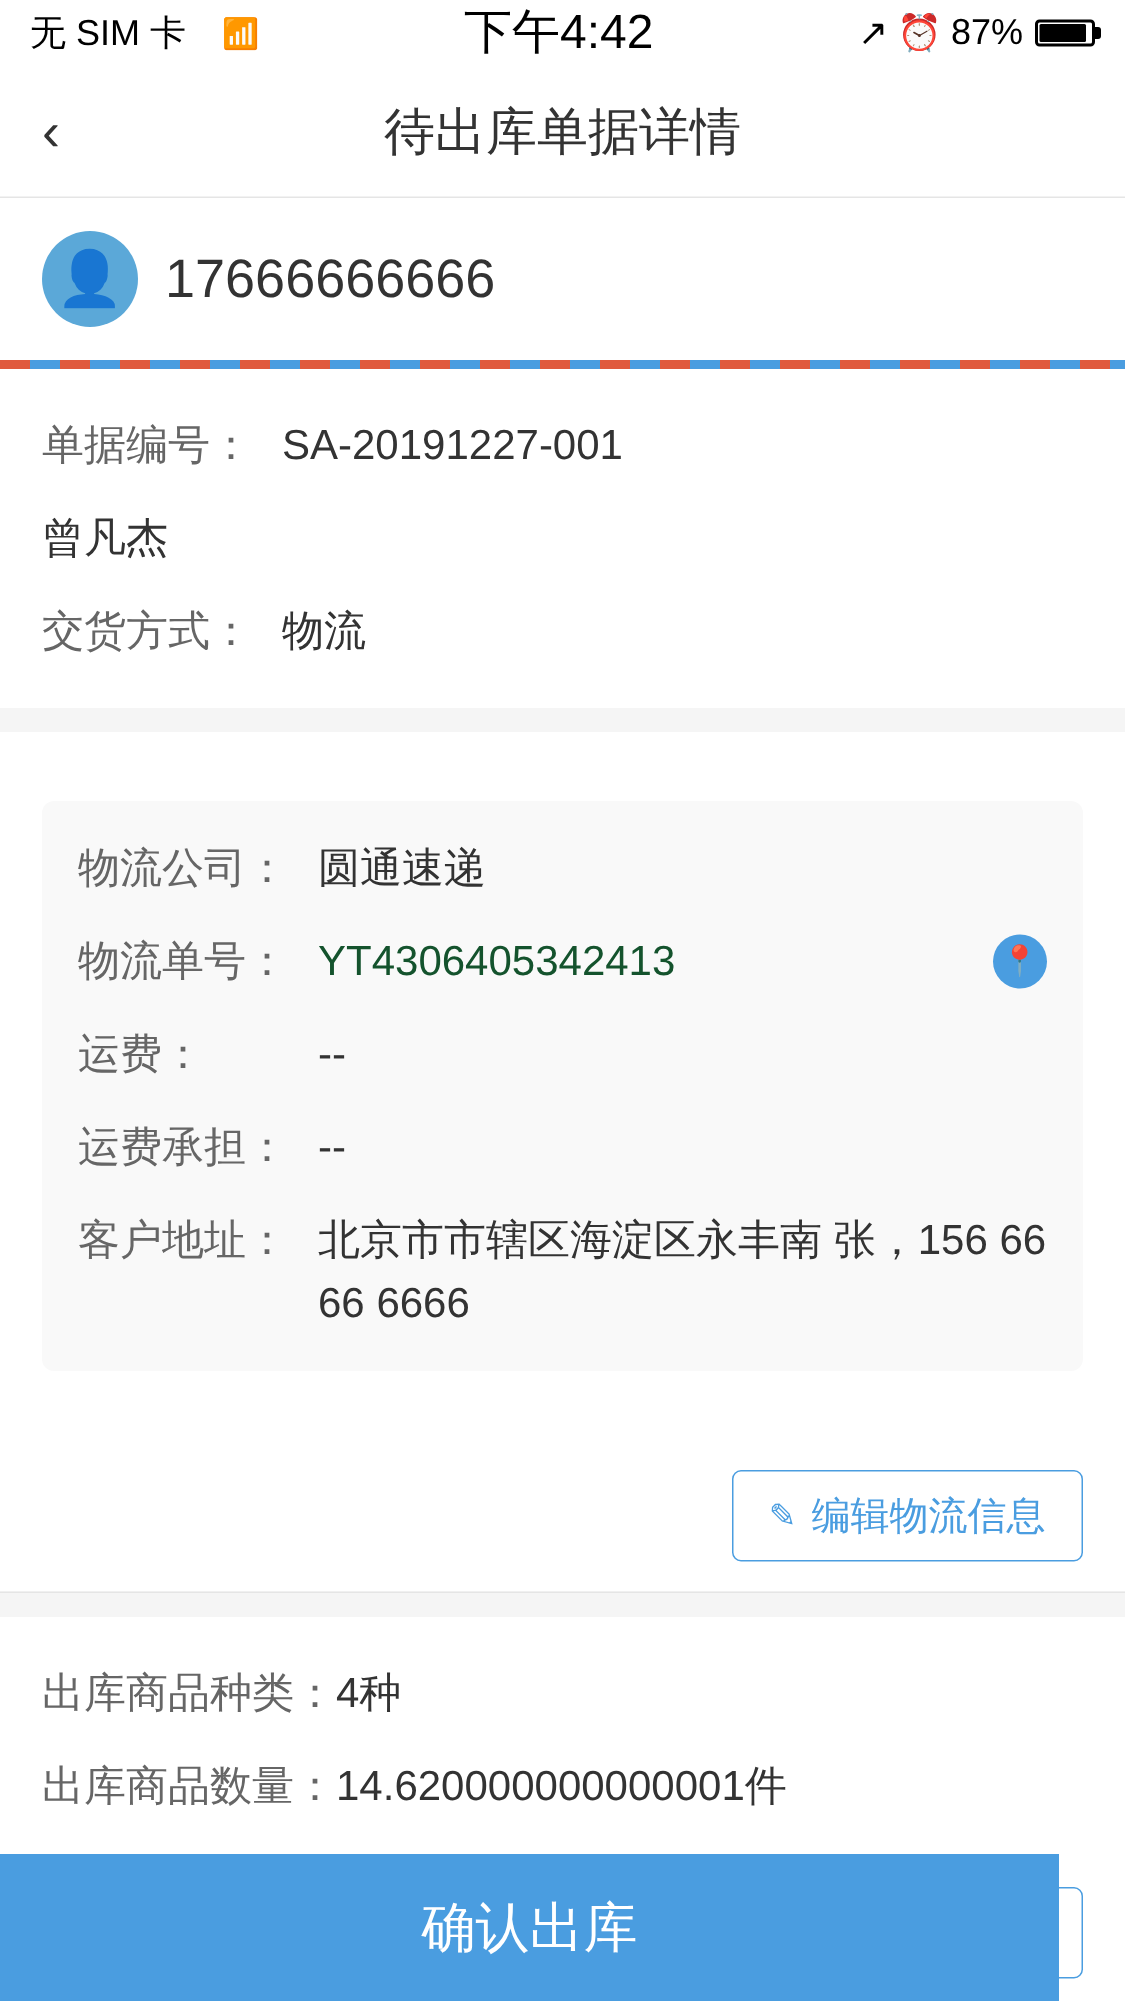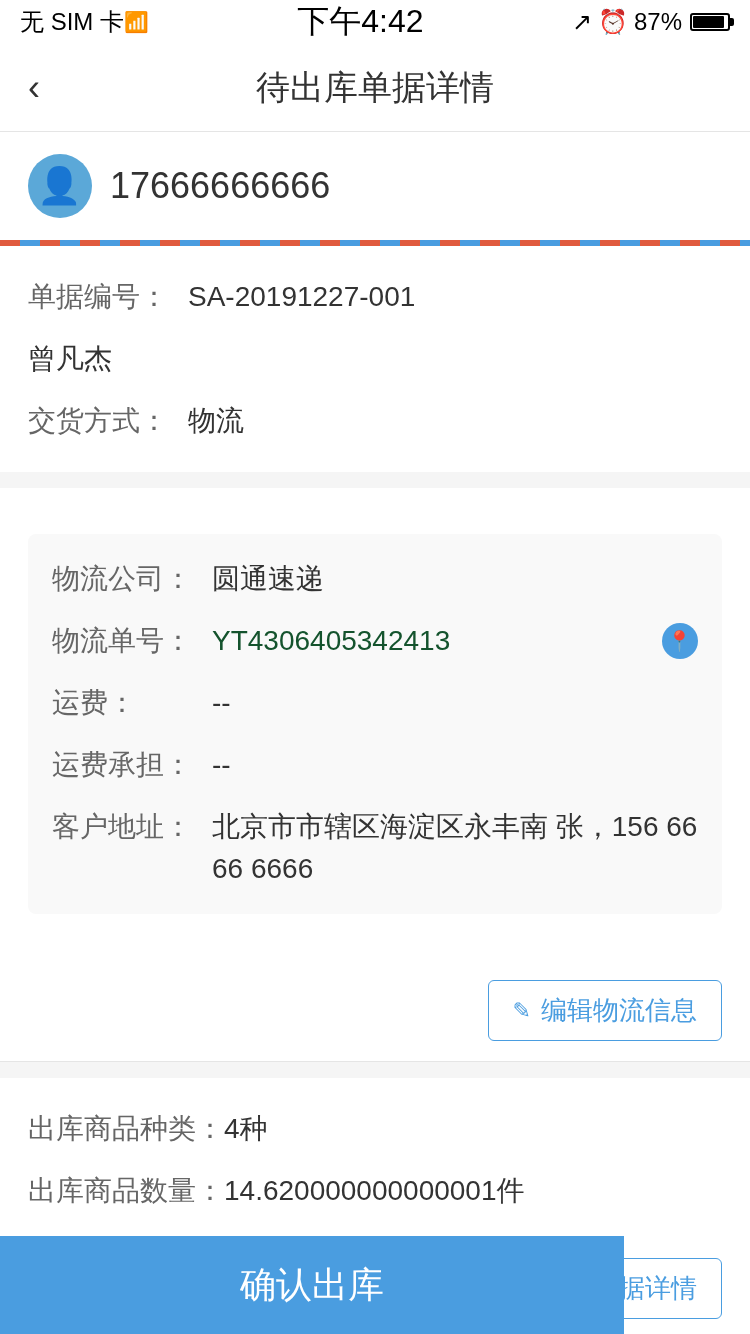--- a/index.html
+++ b/index.html
@@ -19,21 +19,21 @@
       width: 750px;
       height: 44px;
       background: #fff;
       display: flex;
       align-items: center;
       justify-content: space-between;
       padding: 0 20px;
       font-size: 24px;
       color: #000;
     }
-    .status-left { display: flex; align-items: center; gap: 0; }
+    .status-left { display: flex; align-items: center; gap: 24px; }
     .status-center { font-weight: 500; font-size: 32px; }
     .status-right { display: flex; align-items: center; gap: 6px; font-size: 24px; }
     .wifi-icon { font-size: 20px; }
     .battery-icon {
       display: inline-block;
       width: 40px; height: 18px;
       border: 2px solid #000;
       border-radius: 3px;
       position: relative;
       margin-left: 2px;
@@ -205,21 +205,21 @@
       align-items: center;
       gap: 10px;
       cursor: pointer;
       background: #fff;
     }
 
     
     .bottom-btn-area {
       position: fixed;
       bottom: 0;
-      width: 624px;
+      width: 706px;
       background: #4a9de0;
       height: 98px;
       display: flex;
       align-items: center;
       justify-content: center;
       cursor: pointer;
     }
     .confirm-btn-label {
       color: #fff;
       font-size: 36px;

